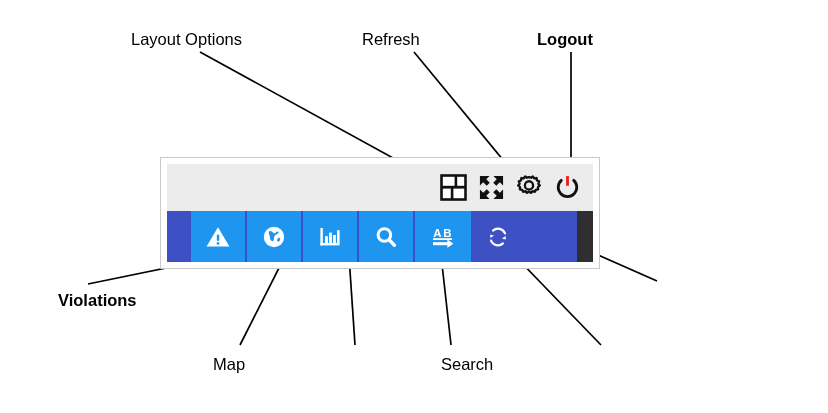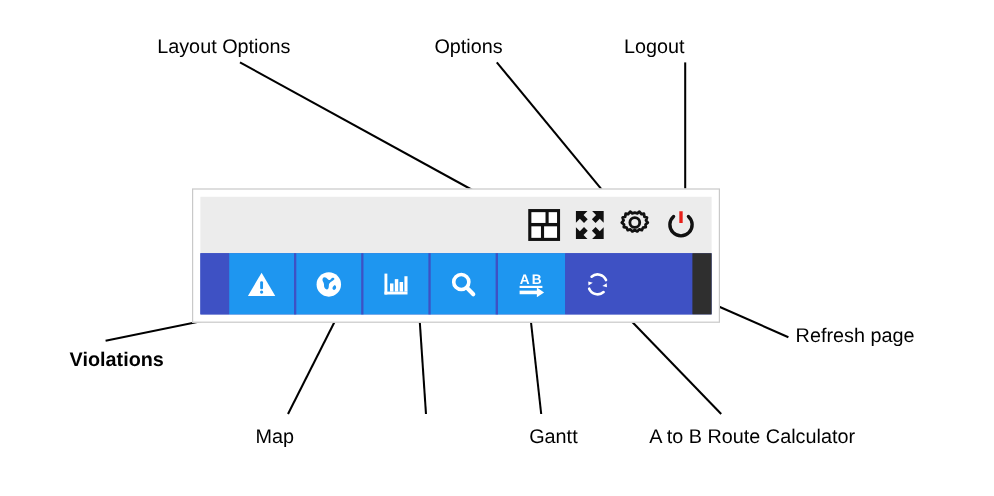--- a/index.html
+++ b/index.html
@@ -128,34 +128,32 @@
   }
   svg { display: block; }
 </style>
 </head>
 <body>
 
 <div id="canvas">
 
   <div class="anno" style="left:131px; top:31px;">Layout Options</div>
 
-  <div class="anno" style="left:362px; top:31px;">Options</div>
-
-  <div class="anno" style="left:520px; top:31px;">Logout</div>
+  <div class="anno" style="left:362px; top:31px;">Refresh</div>
+
+  <div class="anno" style="left:537px; top:31px;font-weight:bold;">Logout</div>
 
   <div class="anno" style="left:58px; top:292px;font-weight:bold;">Violations</div>
 
   <div class="anno" style="left:213px; top:356px;">Map</div>
 
 
-  <div class="anno" style="left:441px; top:356px;">Gantt</div>
-
-  <div class="anno" style="left:541px; top:356px;">A to B Route Calculator</div>
-
-  <div class="anno" style="left:663px; top:272px;">Refresh page</div>
+  <div class="anno" style="left:441px; top:356px;">Search</div>
+
+
 
   <svg id="leaders" viewBox="0 0 828 413">
     <defs>
       <marker id="ah" markerWidth="11" markerHeight="11" refX="9.2" refY="4" orient="auto" markerUnits="userSpaceOnUse">
         <path d="M0,0 L10,4 L0,8 L2.4,4 Z" fill="#000000"></path>
       </marker>
     </defs>
     <g stroke="#000000" stroke-width="1.7" fill="none" marker-end="url(#ah)">
 
       <line x1="200" y1="52" x2="424" y2="175"></line>

